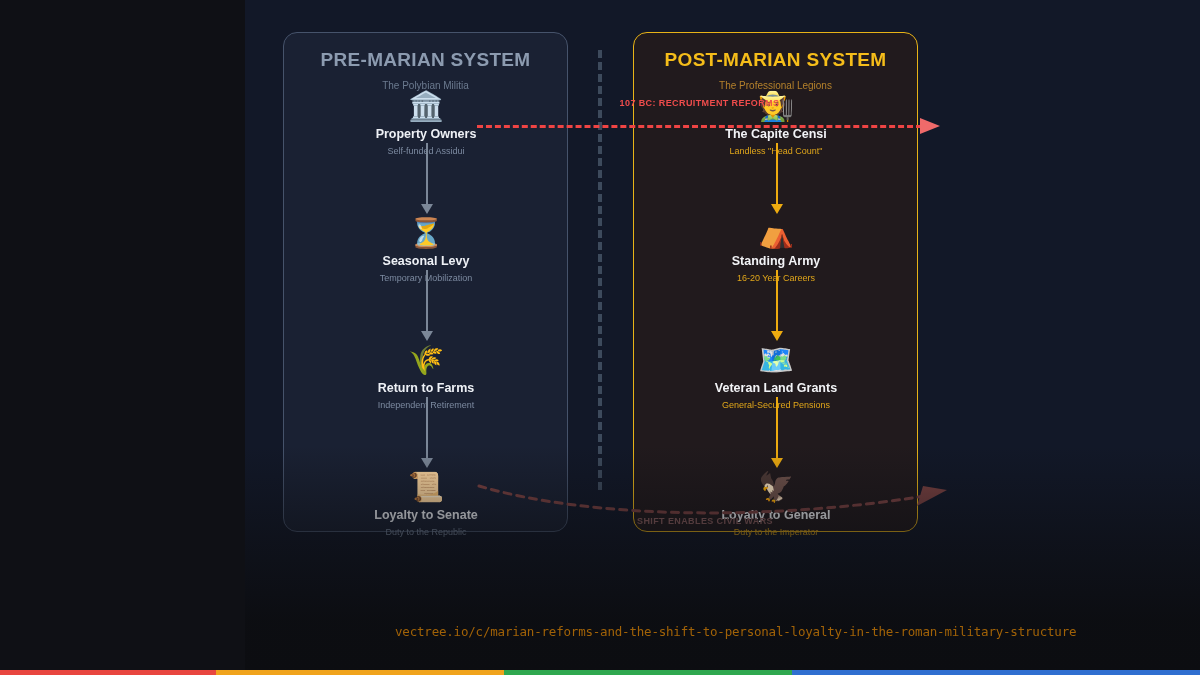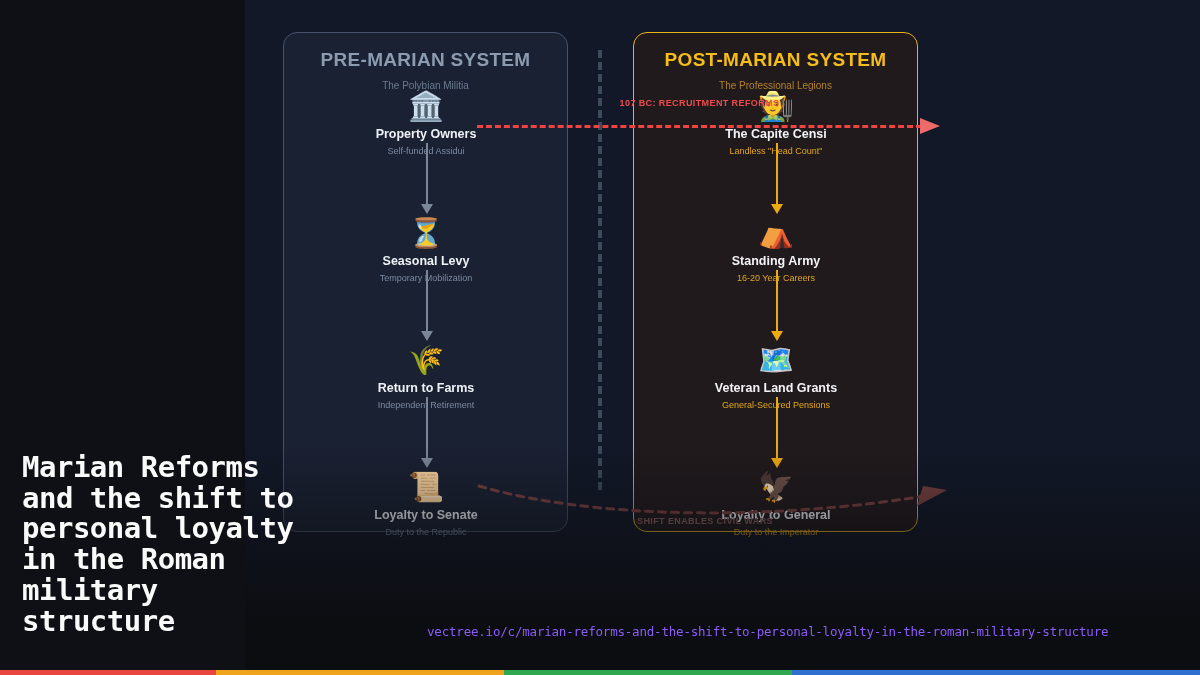--- a/index.html
+++ b/index.html
@@ -136,22 +136,22 @@
   #headline {
     position: absolute; left: 22px; top: 452px; width: 400px;
     color: #fafafa; font-size: 29px; font-weight: bold; line-height: 1.06;
     font-family: "DejaVu Sans Mono", monospace; letter-spacing: -0.5px;
     z-index: 61; white-space: pre-line;
   }
 
   
   #footer-url {
     position: absolute; left: 395px; top: 624px;
-    color: #8b5cf6; font-size: 12.5px;
-    font-family: "DejaVu Sans Mono", monospace; letter-spacing: -0.2px; z-index: 70; margin-left: 32px;
+    color: #a16207; font-size: 12.5px;
+    font-family: "DejaVu Sans Mono", monospace; letter-spacing: -0.2px; z-index: 70;
   }
   #bottom-bar {
     position: absolute; left: 0; bottom: 0; width: 1200px; height: 5px; z-index: 80;
     background: linear-gradient(to right, #e8463f 0%, #e8463f 18%, #f0a31c 18%, #f0a31c 42%,
                 #2fa84f 42%, #2fa84f 66%, #2f6fd0 66%, #2f6fd0 100%);
   }
 </style>
 </head>
 <body>
 
@@ -257,23 +257,17 @@
       <svg width="18" height="18" viewBox="0 0 24 24" fill="none" stroke="#b877f8" stroke-width="2" stroke-linecap="round">
         <path d="M5 7 L12 18 L19 7"></path>
         <path d="M5 7 L7 4"></path>
         <path d="M19 7 L17 4"></path>
         <circle cx="12" cy="10" r="1.2" fill="#d6a4ff" stroke="none"></circle>
       </svg>
     </div>
     <div id="brand-name">Vectree</div>
   </div>
 
-  <div id="headline">Marian Reforms
-and the shift to
-personal loyalty
-in the Roman
-military
-structure</div>
 
   <div id="footer-url">vectree.io/c/marian-reforms-and-the-shift-to-personal-loyalty-in-the-roman-military-structure</div>
   <div id="bottom-bar"></div>
 
 </div>
 
 </body></html>

